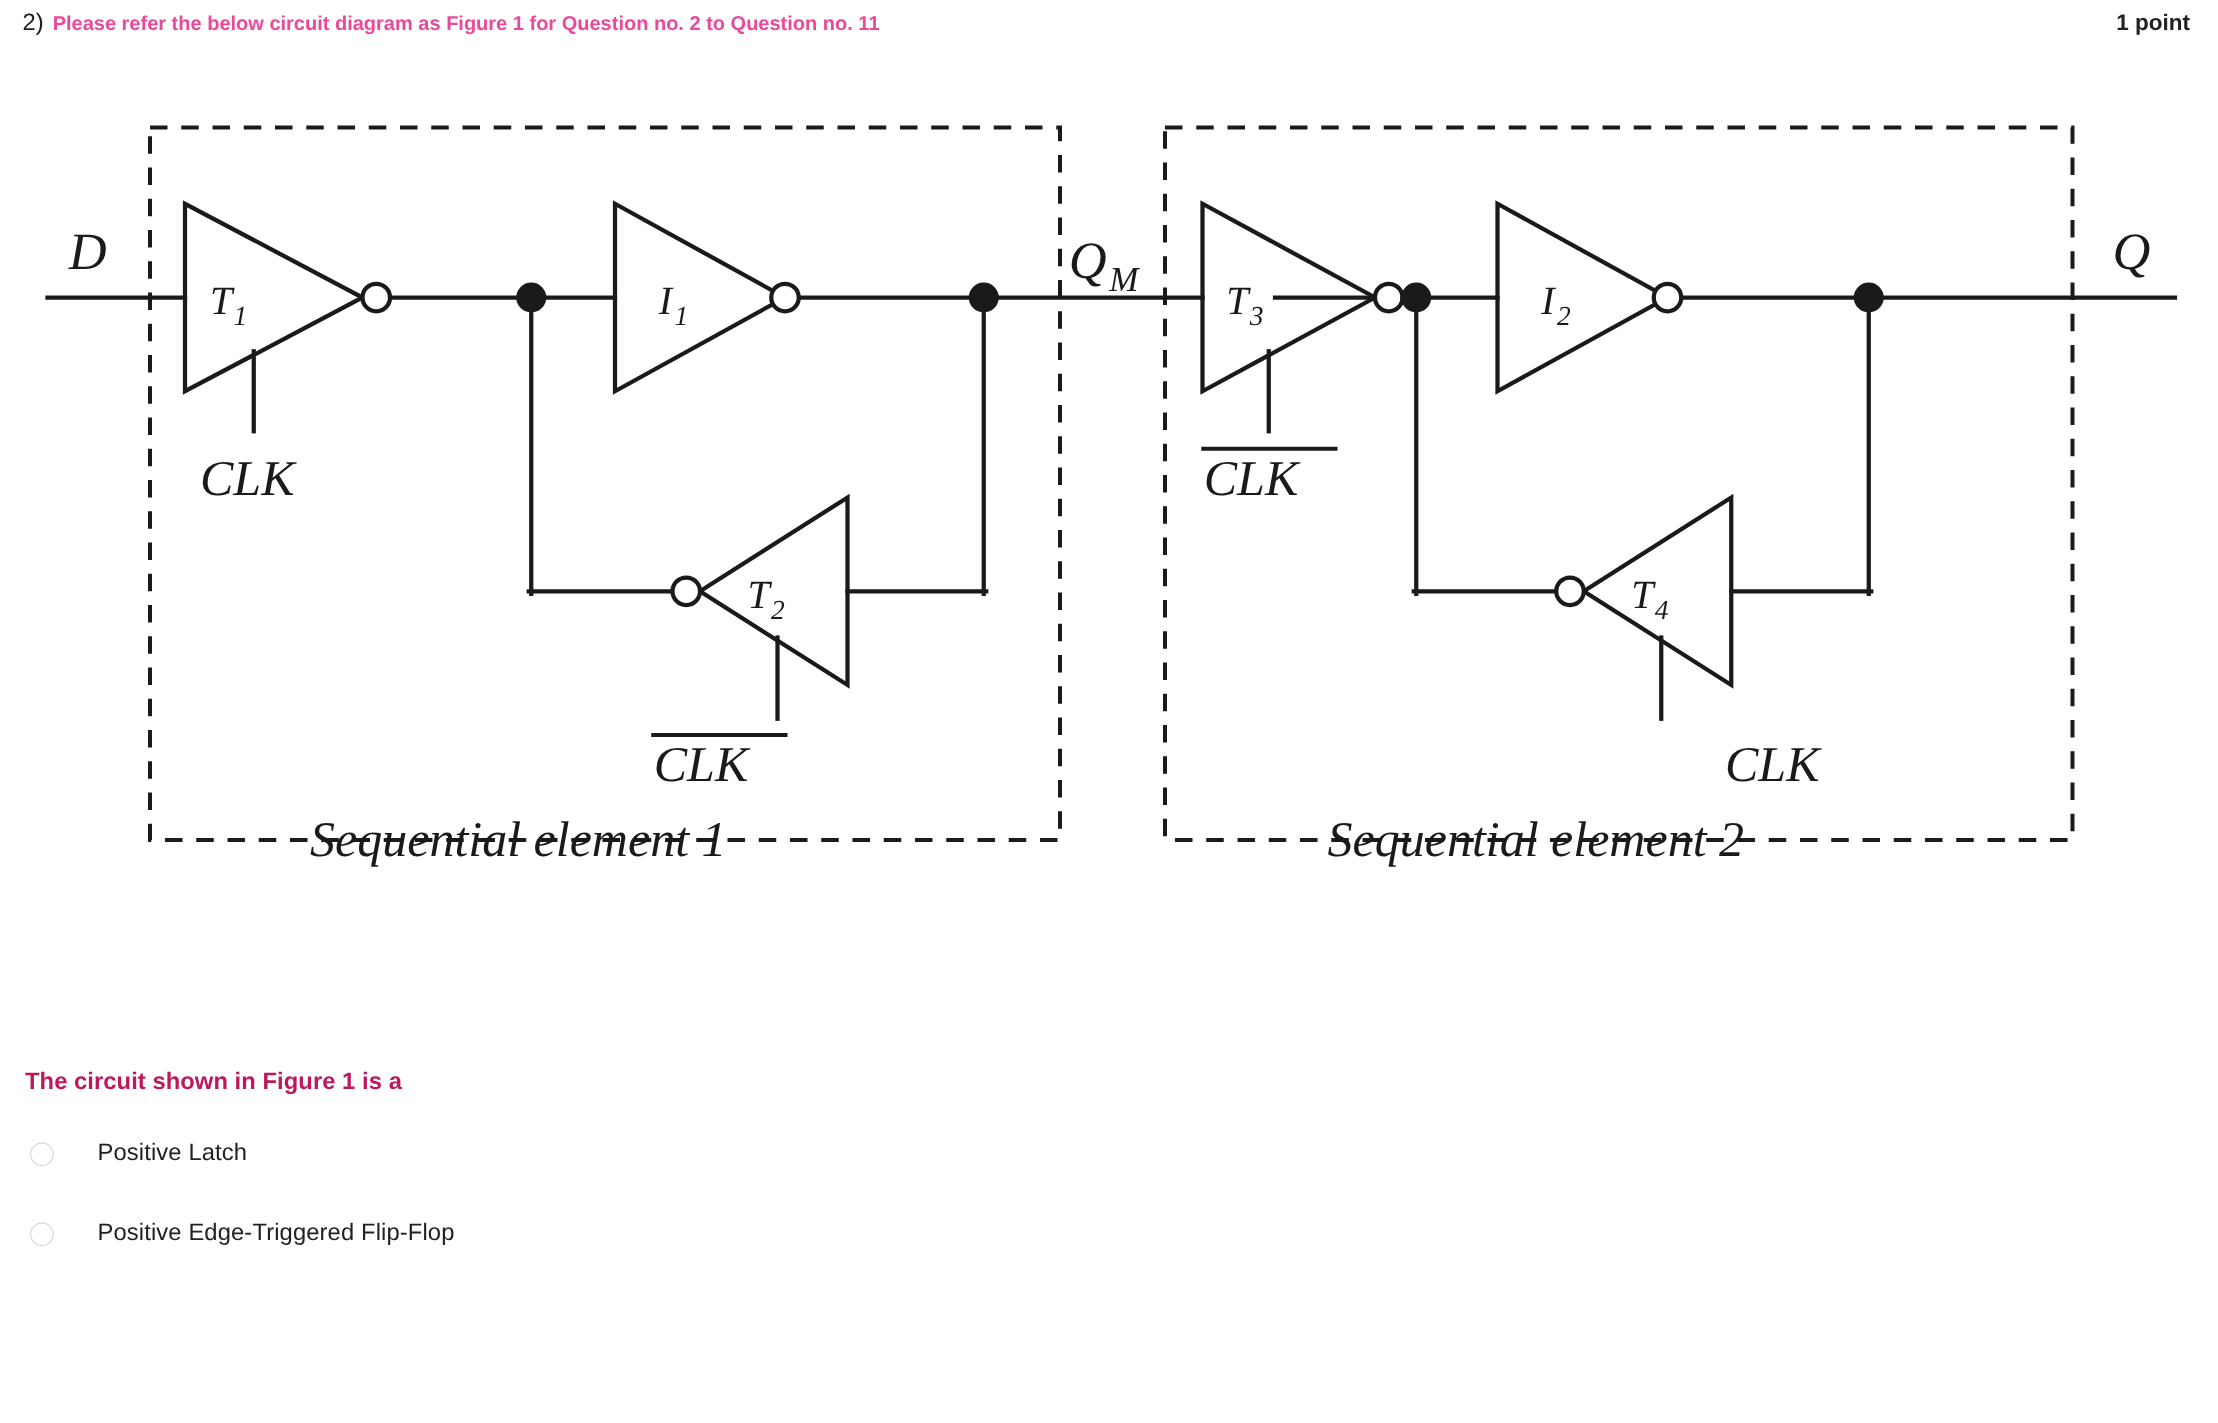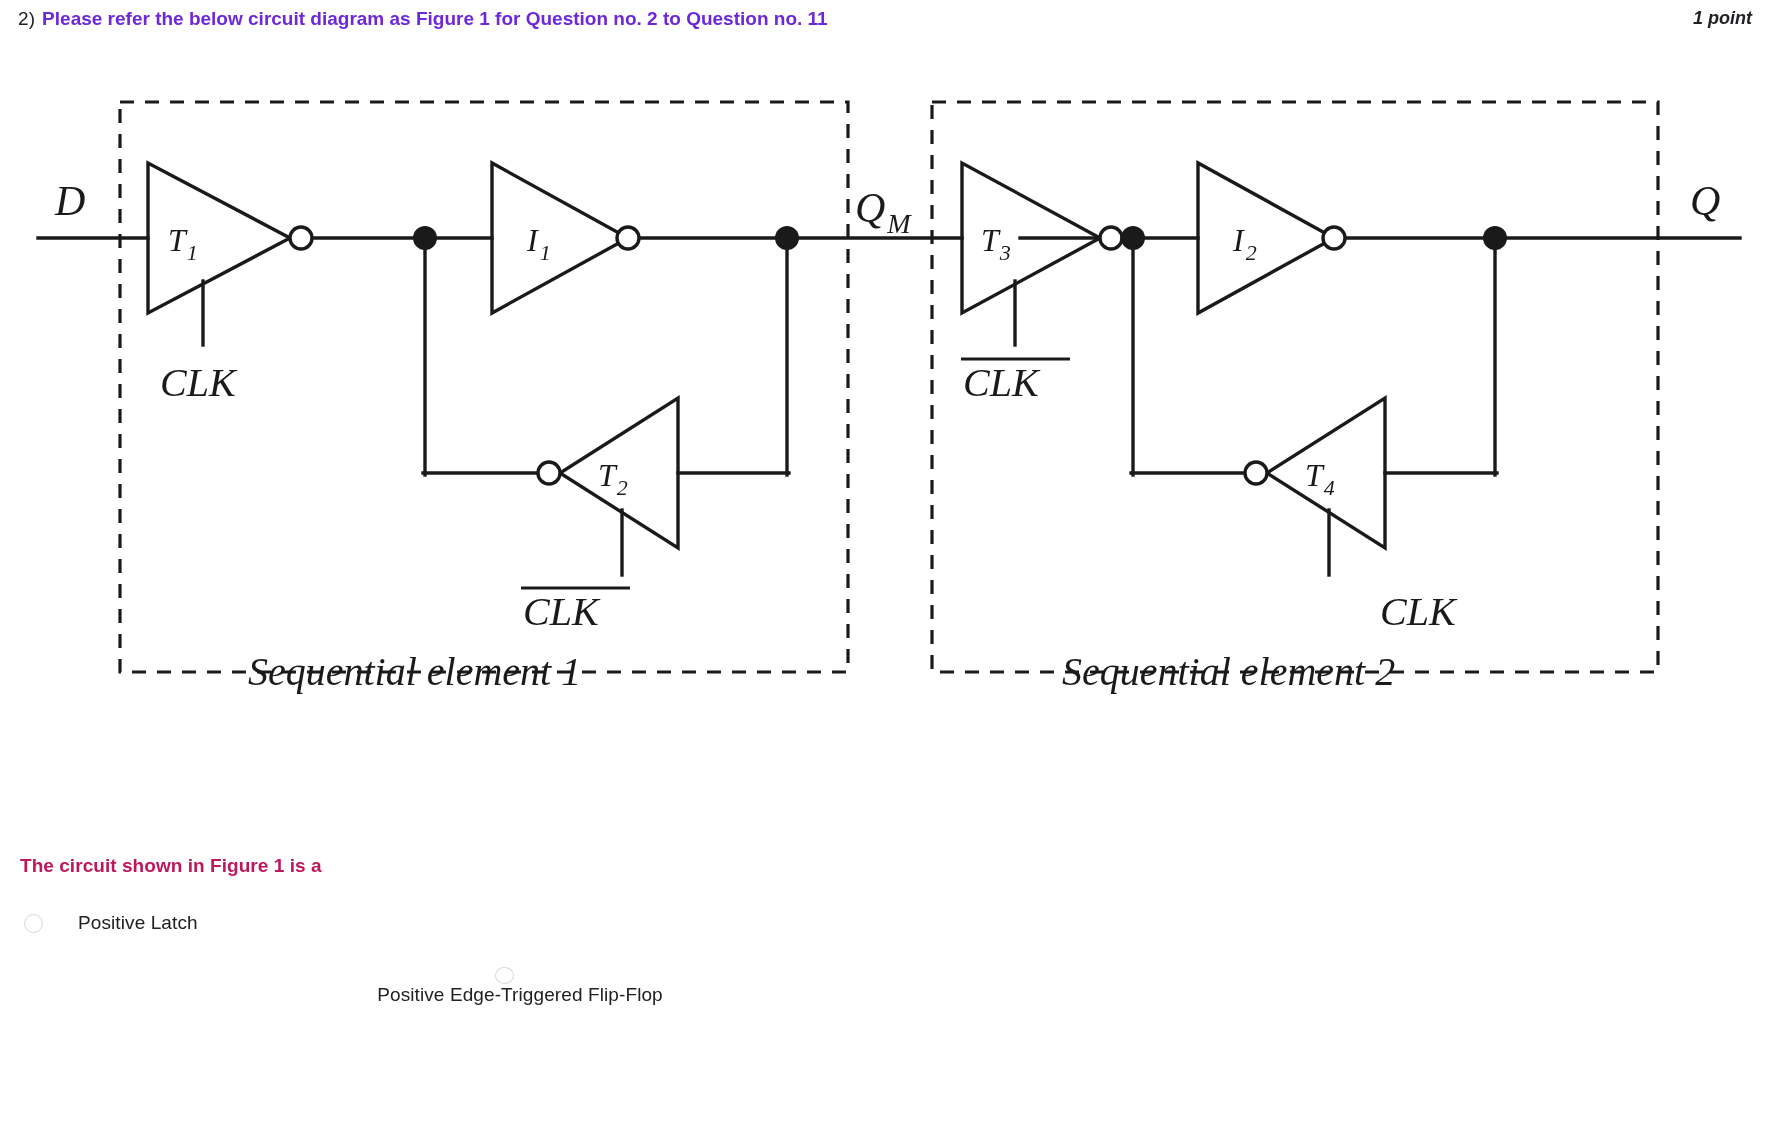--- a/index.html
+++ b/index.html
@@ -35,29 +35,28 @@
     gap: 7px;
     white-space: nowrap;
   }
   .q-number {
     font-size: 19px;
     font-weight: 400;
     color: #202124;
     letter-spacing: 0.1px;
   }
   .q-prompt {
-    font-size: 19px;
+    font-size: 16px;
     font-weight: bold;
-    color: #6d28d9;
+    color: #ec4899;
     letter-spacing: 0.0px;
   }
   .q-points {
     font-size: 18px;
     font-weight: bold;
-    font-style: italic;
     color: #202124;
     white-space: nowrap;
     padding-right: 2px;
   }
 
   
   .figure-wrap {
     position: absolute;
     left: 0;
     top: 55px;
@@ -82,21 +81,21 @@
     margin: 0 0 26px 0;
     letter-spacing: 0.05px;
   }
   .option-row {
     display: flex;
     align-items: center;
     height: 40px;
     margin-bottom: 24px;
     cursor: pointer;
   }
-  .option-row:last-child { margin-bottom: 0; flex-direction: column; }
+  .option-row:last-child { margin-bottom: 0; }
   .radio {
     width: 19px;
     height: 19px;
     min-width: 19px;
     border: 1.6px solid #d8d9da;
     border-radius: 50%;
     background: #ffffff;
     margin-left: 4px;
     margin-right: 35px;
   }

